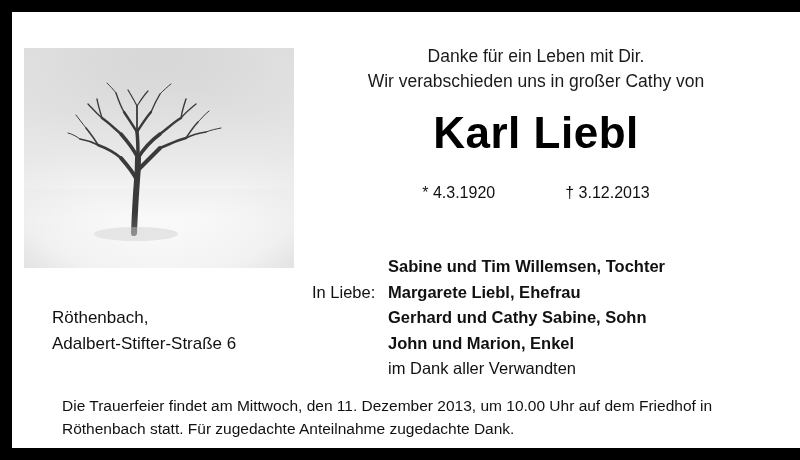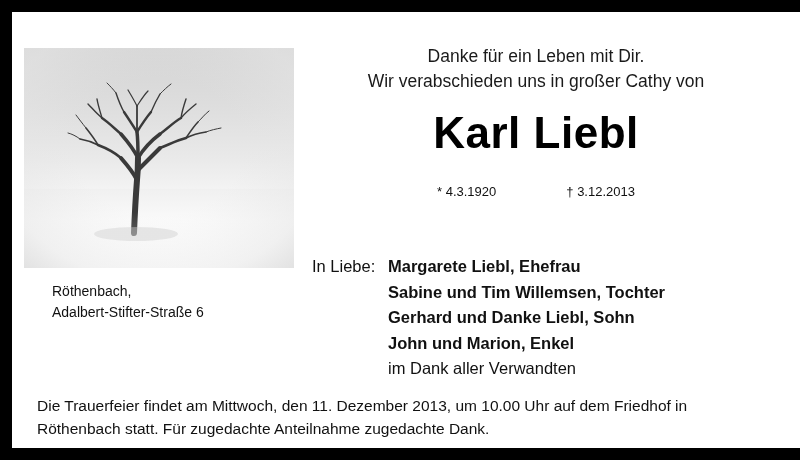--- a/index.html
+++ b/index.html
@@ -93,21 +93,21 @@
     color: #000000;
   }
   .dates {
     position: absolute;
     left: 280px;
     top: 172px;
     width: 488px;
     display: flex;
     justify-content: center;
     gap: 70px;
-    font-size: 13px;
+    font-size: 16px;
     color: #111111;
   }
   .dedication {
     position: absolute;
     left: 300px;
     top: 242px;
     width: 470px;
     font-size: 16.5px;
     color: #111111;
     line-height: 1.55;
@@ -122,29 +122,29 @@
     text-align: left;
   }
   .ded-value {
     font-weight: bold;
   }
   .ded-value.plain { font-weight: normal; }
 
   .address {
     position: absolute;
     left: 40px;
-    top: 269px;
+    top: 293px;
     width: 240px;
-    font-size: 14px;
+    font-size: 17px;
     color: #111111;
     line-height: 1.5;
   }
   .footer {
     position: absolute;
-    left: 25px;
+    left: 50px;
     top: 382px;
     width: 716px;
     font-size: 15.5px;
     color: #111111;
     line-height: 1.5;
   }
 </style>
 </head>
 <body>
 
@@ -209,30 +209,30 @@
 
     <div class="name">Karl Liebl</div>
 
     <div class="dates">
       <span>* 4.3.1920</span>
       <span>† 3.12.2013</span>
     </div>
 
     <div class="dedication">
       <div class="ded-row">
+        <span class="ded-label"></span>
+        <span class="ded-value">Sabine und Tim Willemsen, Tochter</span>
+      </div>
+      <div class="ded-row">
         <span class="ded-label">In Liebe:</span>
         <span class="ded-value">Margarete Liebl, Ehefrau</span>
       </div>
       <div class="ded-row">
         <span class="ded-label"></span>
-        <span class="ded-value">Sabine und Tim Willemsen, Tochter</span>
-      </div>
-      <div class="ded-row">
-        <span class="ded-label"></span>
-        <span class="ded-value">Gerhard und Danke Liebl, Sohn</span>
+        <span class="ded-value">Gerhard und Cathy Sabine, Sohn</span>
       </div>
       <div class="ded-row">
         <span class="ded-label"></span>
         <span class="ded-value">John und Marion, Enkel</span>
       </div>
       <div class="ded-row">
         <span class="ded-label"></span>
         <span class="ded-value plain">im Dank aller Verwandten</span>
       </div>
     </div>

